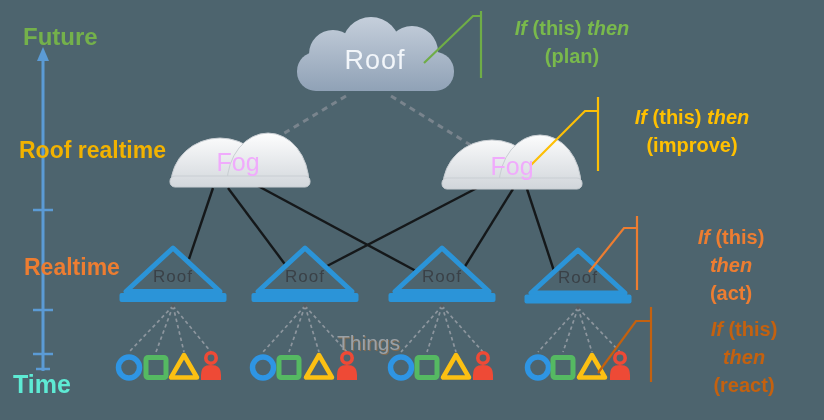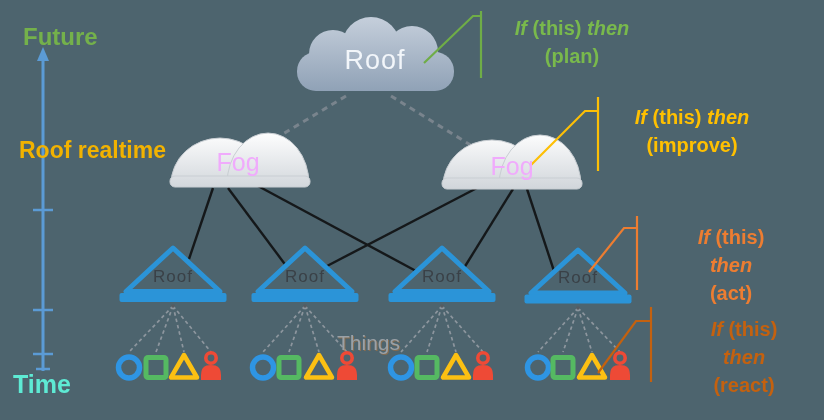--- a/index.html
+++ b/index.html
@@ -195,20 +195,21 @@
       </g>
       <g stroke="#c4610f">
         <polyline points="598,373 636,321 651,321"></polyline>
         <line x1="651" y1="307" x2="651" y2="382"></line>
       </g>
     </g>
   </svg>
 
   <div class="lbl future-lbl">Future</div>
   <div class="lbl nearrt-lbl">Roof realtime</div>
+  <div class="lbl realtime-lbl">Realtime</div>
   <div class="lbl time-lbl">Time</div>
 
   <div class="lbl ctr cloud-lbl">Roof</div>
   <div class="lbl ctr fog-lbl fog-left-lbl">Fog</div>
   <div class="lbl ctr fog-lbl fog-right-lbl">Fog</div>
   <div class="lbl ctr roof-lbl" style="left:173px;top:268px;">Roof</div>
   <div class="lbl ctr roof-lbl" style="left:305px;top:268px;">Roof</div>
   <div class="lbl ctr roof-lbl" style="left:442px;top:268px;">Roof</div>
   <div class="lbl ctr roof-lbl" style="left:578px;top:269px;">Roof</div>
   <div class="lbl things-lbl">Things</div>

